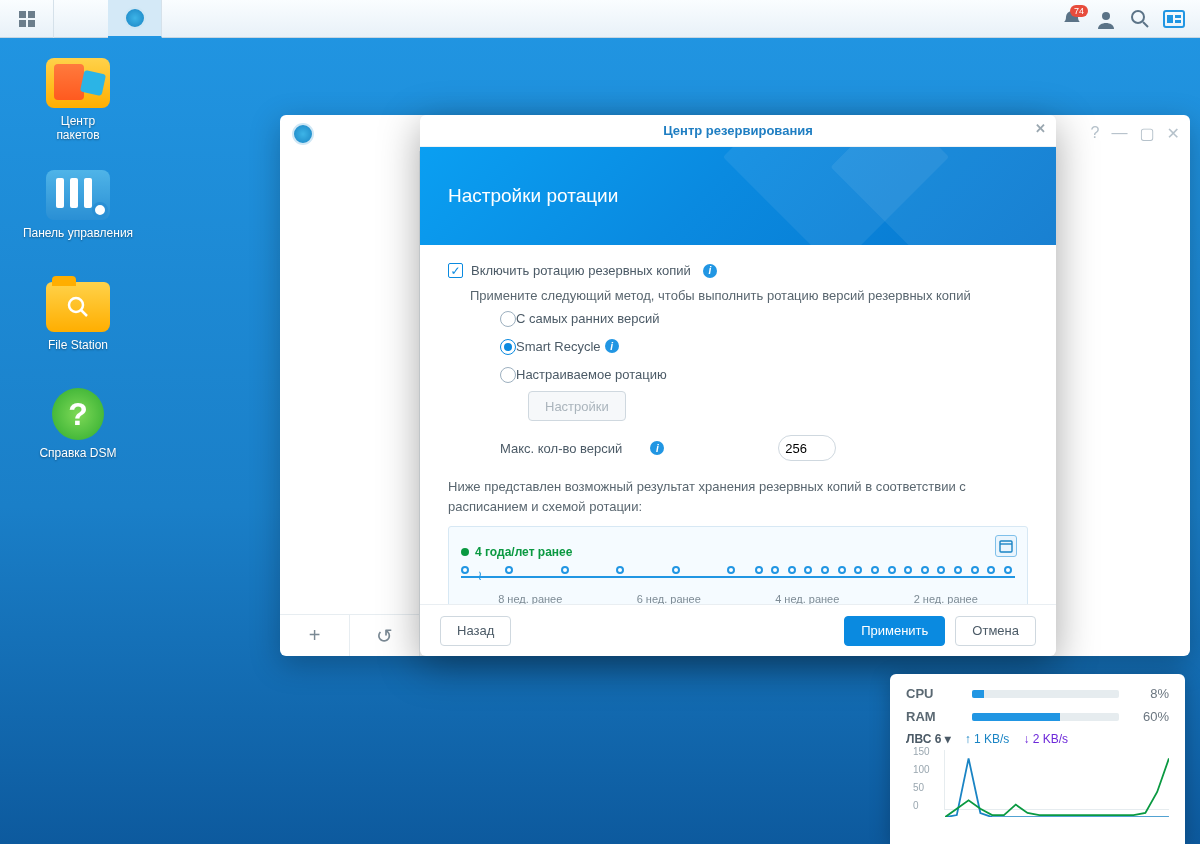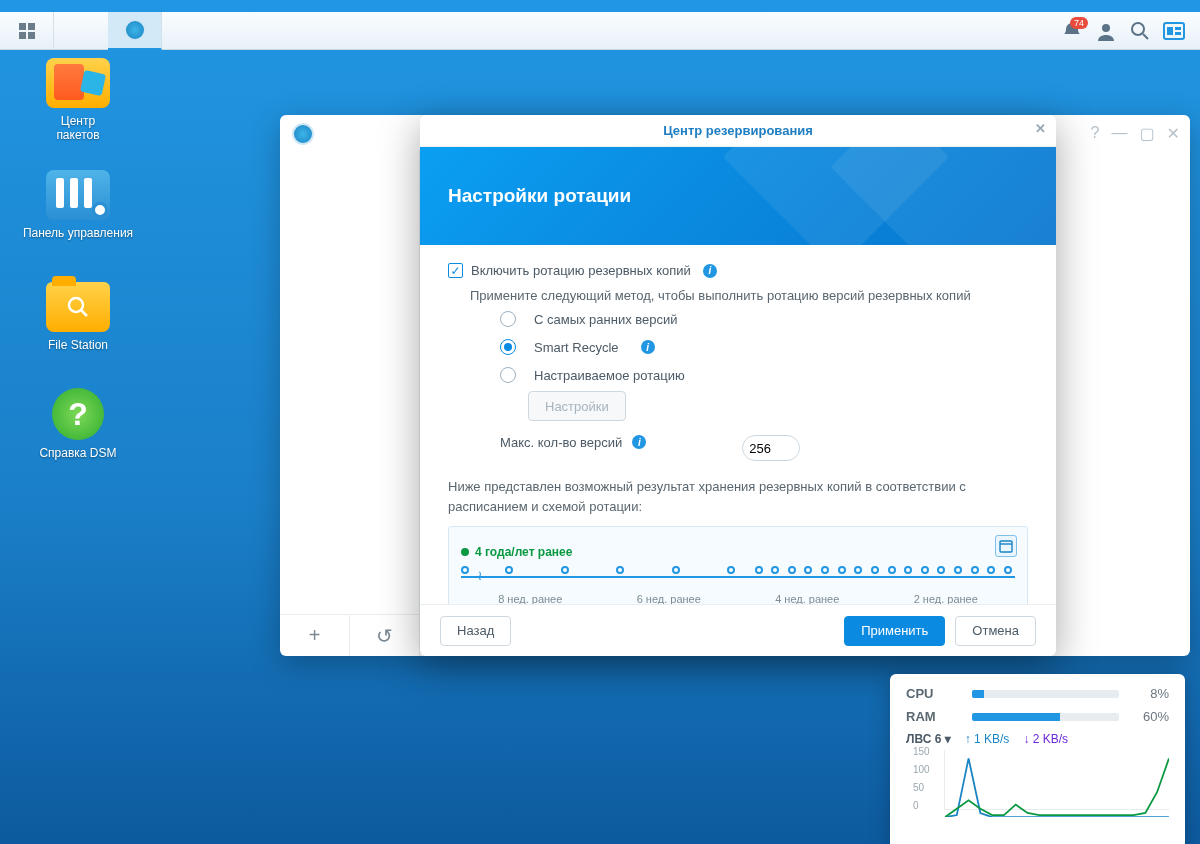--- a/index.html
+++ b/index.html
@@ -1,19 +1,19 @@
 <!DOCTYPE html>
 <html><head>
 <meta charset="utf-8">
 <style>
 * { box-sizing: border-box; margin: 0; padding: 0; font-family: -apple-system, "Segoe UI", Arial, sans-serif; }
 body { width: 1200px; height: 844px; overflow: hidden; position: relative; background: linear-gradient(180deg, #2196e3 0%, #1a7fc8 60%, #0d5a9e 100%); }
 
 
-.taskbar { position:absolute; top:12px; left:0; right:0; height:38px; background: linear-gradient(#fafdff,#e8f1f8); border-bottom:1px solid #c7d6e2; display:flex; align-items:center; }
+.taskbar { position:absolute; top:0; left:0; right:0; height:38px; background: linear-gradient(#fafdff,#e8f1f8); border-bottom:1px solid #c7d6e2; display:flex; align-items:center; }
 .taskbar-left { display:flex; align-items:center; height:100%; }
 .task-btn { width:54px; height:38px; display:flex; align-items:center; justify-content:center; border-right:1px solid #d5e1ea; cursor:pointer; }
 .task-btn.active { background:#d4e9f7; border-bottom:2px solid #2196e3; }
 .taskbar-right { margin-left:auto; display:flex; align-items:center; gap:10px; padding-right:14px; }
 .tb-ico { width:24px; height:24px; display:flex; align-items:center; justify-content:center; color:#5b7387; cursor:pointer; position:relative;}
 .badge { position:absolute; top:-2px; left:10px; background:#e74c3c; color:#fff; font-size:9px; padding:1px 4px; border-radius:7px; }
 
 
 .desktop-icon { position:absolute; width:120px; text-align:center; color:#fff; font-size:12px; cursor:pointer; }
 .desktop-icon .ico-box { width:64px; height:50px; margin:0 auto 6px; border-radius:8px; display:flex; align-items:center; justify-content:center; }
@@ -24,40 +24,40 @@
 .bg-window-hdr { height:36px; display:flex; align-items:center; justify-content:flex-end; padding:0 10px; gap:12px; color:#b6c2cb;}
 .bg-window-side { position:absolute; left:0; top:36px; bottom:0; width:140px; border-right:1px solid #e7edf1;}
 .bg-window-bottom { position:absolute; left:0; bottom:0; height:42px; width:140px; border-top:1px solid #e7edf1; display:flex;}
 .bg-window-bottom div{ flex:1; display:flex; align-items:center; justify-content:center; color:#7a8994; font-size:20px; border-right:1px solid #e7edf1; cursor:pointer;}
 .bg-app-ico { position:absolute; left:12px; top:8px; width:22px; height:22px; border-radius:50%; background: radial-gradient(circle,#3db4e7,#1a84c4); border:2px solid #cfe7f5;}
 
 
 .wizard { position:absolute; left:420px; top:115px; width:636px; height:541px; background:#fff; border-radius:6px; box-shadow:0 10px 40px rgba(0,0,0,.35); display:flex; flex-direction:column; }
 .wizard-title { height:32px; display:flex; align-items:center; justify-content:center; font-size:13px; color:#1f7ec2; border-bottom:1px solid #eef2f5; font-weight:600; position:relative;}
 .wizard-close { position:absolute; right:10px; top:6px; color:#9aa7b0; cursor:pointer; }
-.wizard-banner { height:98px; background: linear-gradient(135deg,#0a9ff2 0%,#0a8ae0 45%,#0877ce 100%); display:flex; align-items:center; padding:16px 28px; color:#fff; font-size:19px; font-weight:700; position:relative; overflow:hidden;}
+.wizard-banner { height:98px; background: linear-gradient(135deg,#0a9ff2 0%,#0a8ae0 45%,#0877ce 100%); display:flex; align-items:center; padding:16px 28px; color:#fff; font-size:19px; font-weight:400; position:relative; overflow:hidden;}
 .wizard-banner:before, .wizard-banner:after { content:""; position:absolute; border-radius:3px; background:rgba(255,255,255,.07); transform:rotate(45deg);}
 .wizard-banner:before { width:220px; height:220px; right:-40px; top:-90px;}
 .wizard-banner:after { width:160px; height:160px; right:140px; top:-70px;}
 .wizard-body { flex:1; padding:18px 28px 10px; font-size:13px; color:#4b5a66; overflow:hidden;}
 .wizard-footer { height:52px; border-top:1px solid #e9eef2; display:flex; align-items:center; padding:0 20px; gap:10px;}
 .btn { height:30px; padding:0 16px; border:1px solid #cfd8df; background:#fff; border-radius:4px; color:#4b5a66; font-size:13px; cursor:pointer;}
 .btn.primary { background:#0a8ae0; border-color:#0a8ae0; color:#fff;}
 .btn.disabled { color:#aab4bc; background:#f6f8fa; cursor:default;}
 
 .chk-row { display:flex; align-items:center; gap:8px; margin-bottom:10px;}
 .info-ico { width:14px; height:14px; border-radius:50%; background:#2196e3; color:#fff; font-size:10px; display:inline-flex; align-items:center; justify-content:center; font-style:italic; font-weight:bold; margin-left:4px;}
 .sub { margin-left:22px; color:#59666f; margin-bottom:8px;}
 .radio-group { margin-left:52px; }
-.radio-row { display:flex; align-items:center; gap:18px; margin-bottom:12px; color:#4b5a66;}
+.radio-row { display:flex; align-items:flex-start; gap:0; margin-bottom:12px; color:#4b5a66;}
 .radio { width:16px; height:16px; border-radius:50%; border:1px solid #9db0bf; display:inline-flex; align-items:center; justify-content:center; cursor:pointer;}
 .radio.sel { border-color:#0a8ae0;}
 .radio.sel:after { content:""; width:8px; height:8px; border-radius:50%; background:#0a8ae0;}
 .settings-btn-row{ margin-left:80px; margin-top:-4px; margin-bottom:14px;}
-.max-row { margin-left:52px; display:flex; gap:6px;}
+.max-row { margin-left:52px; display:flex; align-items:center; gap:24px;}
 .max-row input { width:58px; height:26px; border:1px solid #cfd8df; border-radius:13px; padding:0 6px; font-size:13px; text-align:left; margin-left:90px;}
 .checkbox { width:15px; height:15px; border:1px solid #0a8ae0; border-radius:2px; display:inline-flex; align-items:center; justify-content:center; color:#0a8ae0; font-size:12px; cursor:pointer;}
 
 .desc2 { margin:16px 0 10px; color:#59666f; line-height:1.5;}
 
 
 .timeline-box { border:1px solid #d7e8f4; background:#f5fbff; border-radius:3px; padding:18px 12px 6px; position:relative;}
 .tl-label { color:#0a9941; font-weight:600; font-size:12px; display:flex; align-items:center; gap:6px; margin-bottom:6px;}
 .tl-label:before{ content:""; width:8px; height:8px; background:#0a9941; border-radius:50%; display:inline-block;}
 .cal-ico { position:absolute; right:10px; top:8px; width:22px; height:22px; border:1px solid #7fc0ea; border-radius:3px; background:#eaf5fd; display:flex; align-items:center; justify-content:center; color:#1a84c4; cursor:pointer;}

